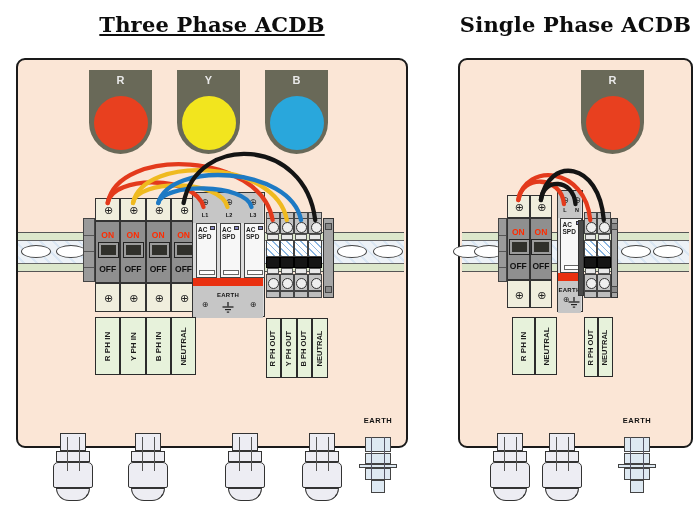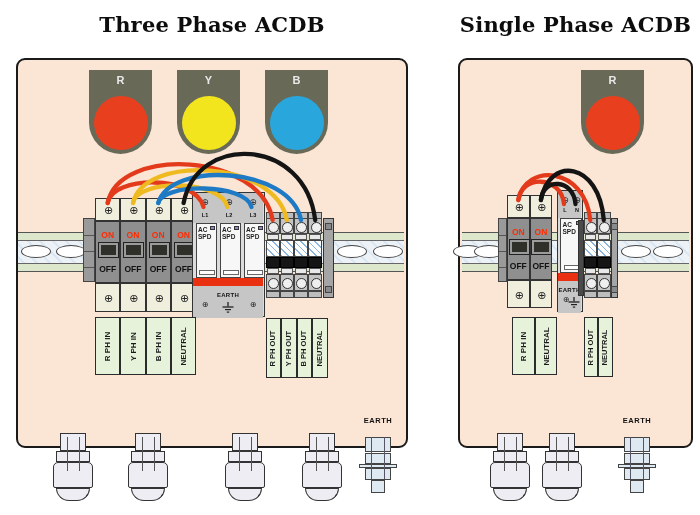--- a/index.html
+++ b/index.html
@@ -6,21 +6,21 @@
   #stage{position:relative;width:700px;height:515px;background:#ffffff;overflow:hidden;
          font-family:"Liberation Sans",sans-serif;}
   .title{position:absolute;top:12px;font-family:"DejaVu Serif",serif;font-weight:700;
          font-size:21px;color:#0d0d0d;text-align:center;letter-spacing:.2px;white-space:nowrap;}
   svg.wires{position:absolute;left:0;top:0;pointer-events:none;}
 </style>
 </head>
 <body>
 
 <div id="stage">
-  <div class="title" style="left:16px;width:392px;">Three Phase ACDB</div>
+  <div class="title" style="left:16px;width:392px;text-decoration:underline;">Three Phase ACDB</div>
   <div class="title" style="left:458px;width:235px;">Single Phase ACDB</div>
 <div style="position: absolute; left: 16px; top: 58px; width: 392px; height: 390px; background: rgb(251, 230, 214); border: 2.5px solid rgb(26, 26, 26); border-radius: 9px; box-sizing: border-box;"></div>
     <div style="position: absolute; left: 89px; top: 70px; width: 63px; height: 84px; background: rgb(105, 105, 88); border-radius: 0px 0px 32px 32px;">
       <div style="position: absolute; left: 0px; top: 4px; width: 63px; height: 14px; color: rgb(233, 233, 233); font-size: 11px; font-weight: 700; text-align: center;">R</div>
       <div style="position: absolute; left: 4.5px; top: 26px; width: 54px; height: 54px; background: rgb(232, 64, 31); border-radius: 50%;"></div>
     </div>
     <div style="position: absolute; left: 177px; top: 70px; width: 63px; height: 84px; background: rgb(105, 105, 88); border-radius: 0px 0px 32px 32px;">
       <div style="position: absolute; left: 0px; top: 4px; width: 63px; height: 14px; color: rgb(233, 233, 233); font-size: 11px; font-weight: 700; text-align: center;">Y</div>
       <div style="position: absolute; left: 4.5px; top: 26px; width: 54px; height: 54px; background: rgb(242, 229, 30); border-radius: 50%;"></div>
     </div>

